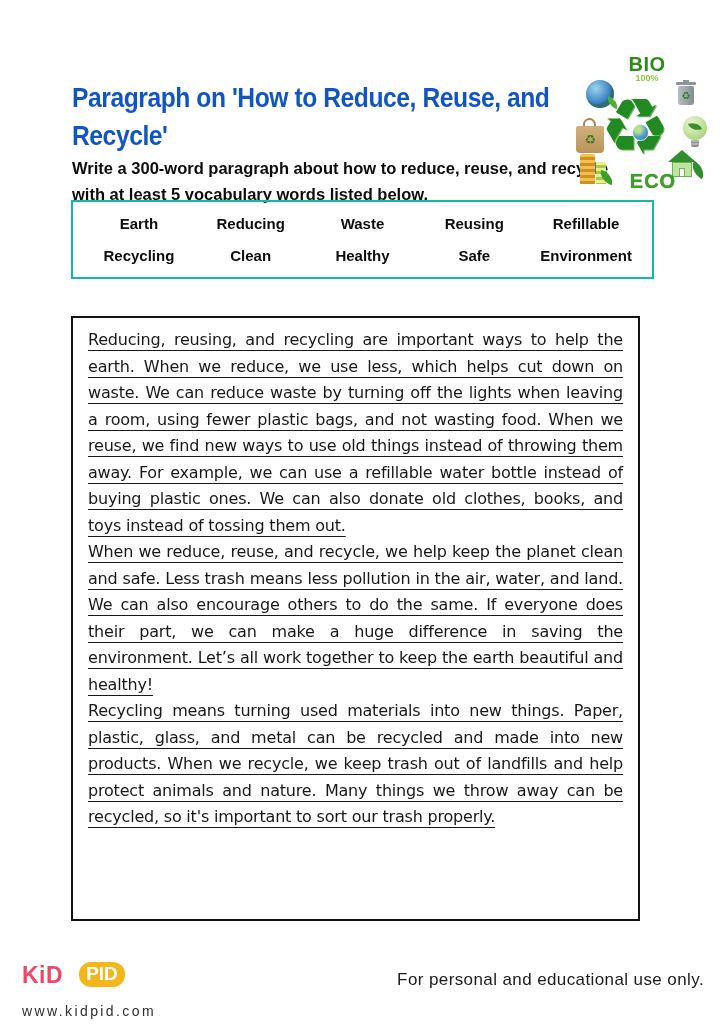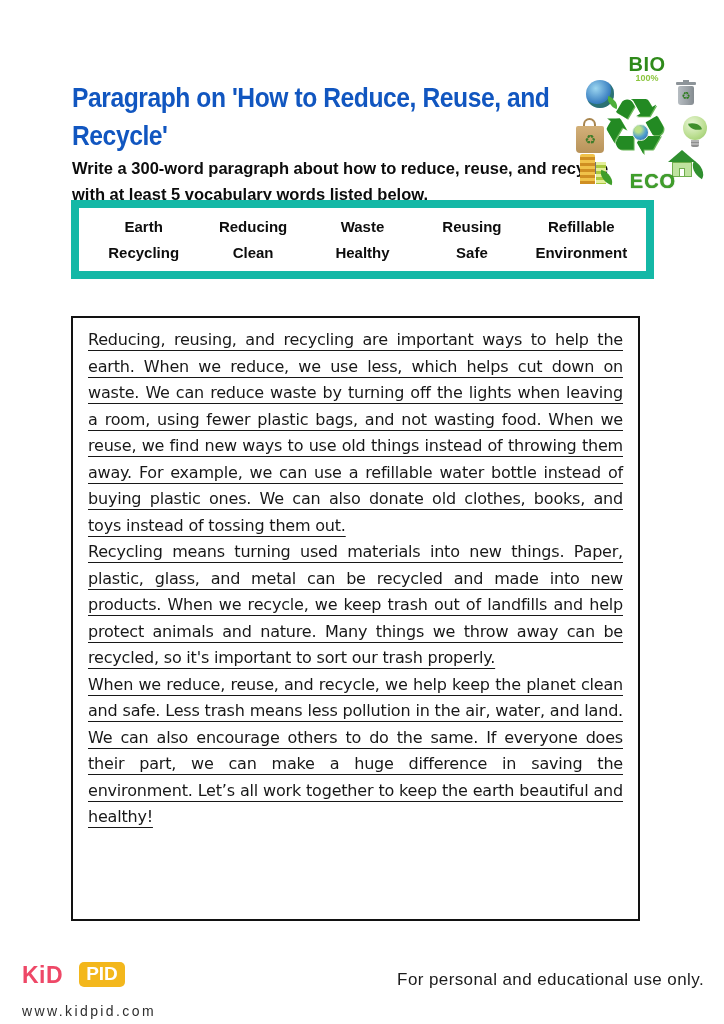--- a/index.html
+++ b/index.html
@@ -142,21 +142,21 @@
   .house-leaf {
     position: absolute; left: 24px; top: 14px; width: 16px; height: 12px;
     background: #2f8f2f; border-radius: 0 100% 0 100%; transform: rotate(30deg);
   }
 
   
   .vocab-box {
     position: absolute;
     left: 71px; top: 200px;
     width: 583px; height: 79px;
-    border: 8px solid #14b8a6;
+    border: 2px solid #14b8a6;
     display: grid;
     grid-template-columns: repeat(5, 1fr);
     grid-template-rows: 1fr 1fr;
     align-items: center;
     justify-items: center;
     padding: 6px 10px;
   }
   .vocab-word {
     font-size: 15px;
     font-weight: bold;
@@ -189,21 +189,21 @@
   
   .footer-logo { position: absolute; left: 22px; top: 962px; }
   .logo-row { display: flex; align-items: center; gap: 16px; }
   .logo-kid {
     color: #ee4867; font-size: 23px; font-weight: 900; letter-spacing: 0.5px;
     line-height: 24px;
   }
   .logo-pid {
     background: #f3b71c; color: #ffffff;
     font-size: 19px; font-weight: 900; line-height: 22px;
-    padding: 1px 7px 2px; border-radius: 5px;
+    padding: 1px 7px 2px; border-radius: 12px;
   }
   .logo-site {
     margin-top: 16px;
     font-size: 14px; letter-spacing: 2.4px; color: #2e2e2e;
   }
   .footer-note {
     position: absolute; right: 20px; top: 972px;
     text-align: right;
     font-size: 17px; line-height: 16.5px;
     letter-spacing: 0.4px;
@@ -267,22 +267,22 @@
     <span class="vocab-word">Refillable</span>
     <span class="vocab-word">Recycling</span>
     <span class="vocab-word">Clean</span>
     <span class="vocab-word">Healthy</span>
     <span class="vocab-word">Safe</span>
     <span class="vocab-word">Environment</span>
   </div>
 
   <div class="essay-box">
     <p>Reducing, reusing, and recycling are important ways to help the earth. When we reduce, we use less, which helps cut down on waste. We can reduce waste by turning off the lights when leaving a room, using fewer plastic bags, and not wasting food. When we reuse, we find new ways to use old things instead of throwing them away. For example, we can use a refillable water bottle instead of buying plastic ones. We can also donate old clothes, books, and toys instead of tossing them out.</p>
+    <p>When we reduce, reuse, and recycle, we help keep the planet clean and safe. Less trash means less pollution in the air, water, and land. We can also encourage others to do the same. If everyone does their part, we can make a huge difference in saving the environment. Let’s all work together to keep the earth beautiful and healthy!</p>
     <p>Recycling means turning used materials into new things. Paper, plastic, glass, and metal can be recycled and made into new products. When we recycle, we keep trash out of landfills and help protect animals and nature. Many things we throw away can be recycled, so it's important to sort our trash properly.</p>
-    <p>When we reduce, reuse, and recycle, we help keep the planet clean and safe. Less trash means less pollution in the air, water, and land. We can also encourage others to do the same. If everyone does their part, we can make a huge difference in saving the environment. Let’s all work together to keep the earth beautiful and healthy!</p>
   </div>
 
   <div class="footer-logo">
     <div class="logo-row">
       <span class="logo-kid">KiD</span>
       <span class="logo-pid">PID</span>
     </div>
     <div class="logo-site">www.kidpid.com</div>
   </div>
 

